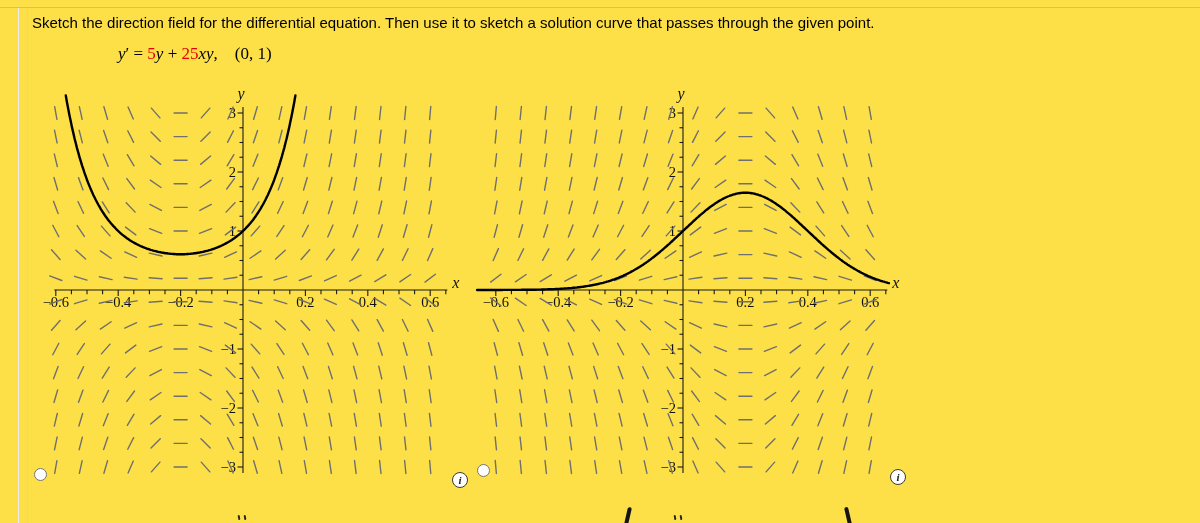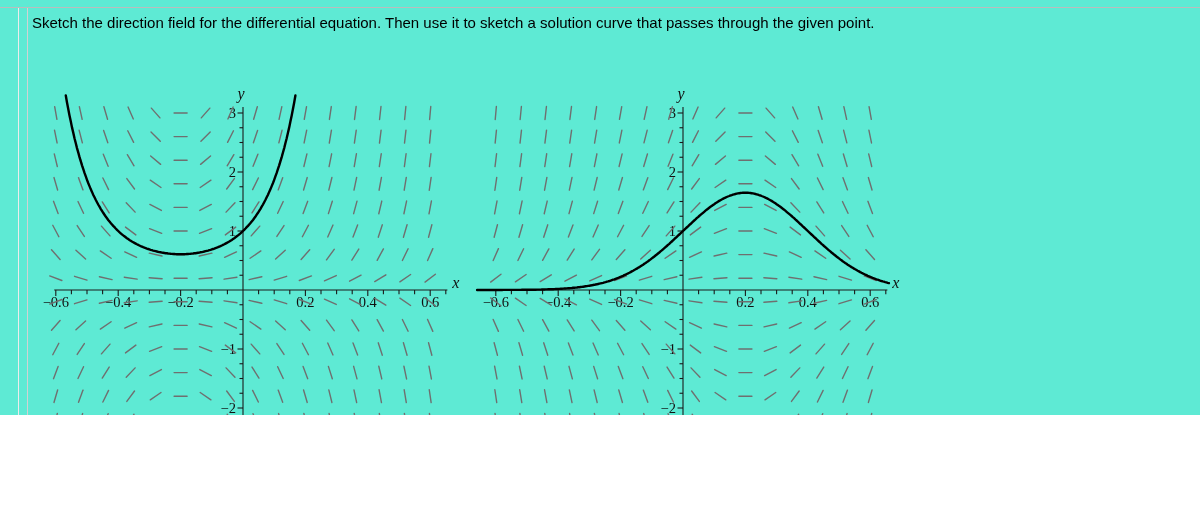--- a/index.html
+++ b/index.html
@@ -1,16 +1,16 @@
 <!DOCTYPE html>
 <html><head>
 <meta charset="utf-8">
 <style>
   html,body{margin:0;padding:0;background:#fff;}
-  .page{position:relative;width:1200px;height:415px;overflow:hidden;background:#5eead4;
+  .page{position:relative;width:1200px;height:523px;overflow:hidden;background:#fde047;
         font-family:"Liberation Sans",sans-serif;}
   .topline{position:absolute;left:0;top:7px;width:1200px;height:1px;background:#bcbcbc;}
   .leftline-outer{position:absolute;left:18px;top:8px;width:1px;height:515px;background:#ececec;}
   .leftline{position:absolute;left:27px;top:8px;width:1px;height:515px;background:#d2d2d2;}
   .title{position:absolute;left:32px;top:14px;font-size:15px;color:#000;white-space:nowrap;}
   .equation{position:absolute;left:118px;top:44px;font-family:"Liberation Serif",serif;
             font-size:17px;color:#000;white-space:pre;}
   .seg-var{font-style:italic;}
   .plot{position:absolute;}
   .radio{position:absolute;width:13px;height:13px;border:1px solid #757575;border-radius:50%;
@@ -28,20 +28,21 @@
 </head>
 <body>
 
 <div class="page">
   <div class="topline"></div>
   <div class="leftline-outer"></div>
   <div class="leftline"></div>
 
   <div class="title">Sketch the direction field for the differential equation. Then use it to sketch a solution curve that passes through the given point.</div>
 
+  <div class="equation"><span class="seg-var">y</span><span>′ = </span><span style="color: rgb(230, 0, 0);">5</span><span class="seg-var">y</span><span> + </span><span style="color: rgb(230, 0, 0);">25</span><span class="seg-var">xy</span><span>,</span><span>  (0, 1)</span></div>
 
   <div class="radio" style="left:34px;top:468px;"></div>
   <svg class="plot" style="left:30px;top:83px;" width="432" height="402" viewBox="0 0 432 402">
       <g>
         <text x="25.80000000000001" y="224" text-anchor="middle" font-size="14.5">−0.6</text>
         <text x="88.19999999999999" y="224" text-anchor="middle" font-size="14.5">−0.4</text>
         <text x="150.6" y="224" text-anchor="middle" font-size="14.5">−0.2</text>
         <text x="275.4" y="224" text-anchor="middle" font-size="14.5">0.2</text>
         <text x="337.8" y="224" text-anchor="middle" font-size="14.5">0.4</text>
         <text x="400.2" y="224" text-anchor="middle" font-size="14.5">0.6</text>

